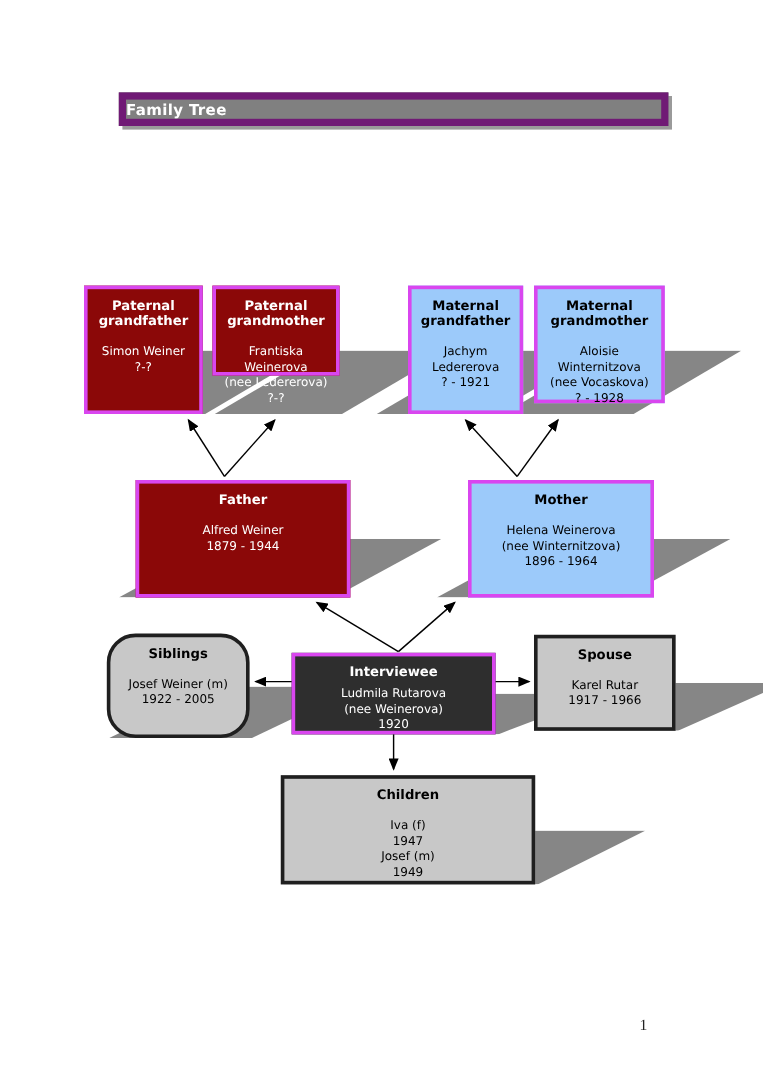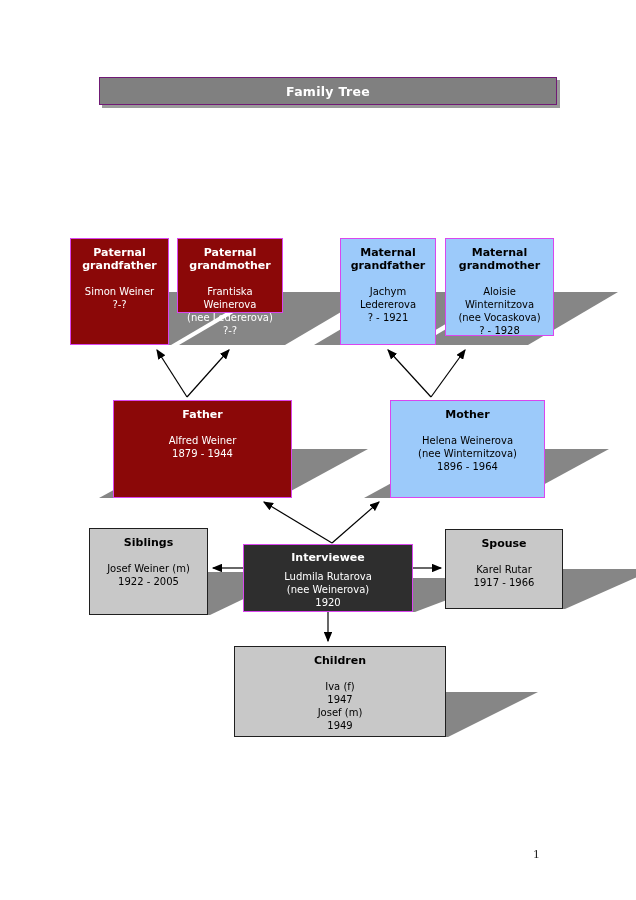--- a/index.html
+++ b/index.html
@@ -3,33 +3,33 @@
 <meta charset="utf-8">
 <style>
   html,body{margin:0;padding:0;background:#fff;}
   #page{
     position:relative;width:636px;height:900px;background:#ffffff;
     font-family:"DejaVu Sans","Liberation Sans",sans-serif;overflow:hidden;
   }
   
   .title-bar{
     position:absolute;left:99px;top:77px;width:458px;height:28px;
-    background:#808080;border:1px solid #701a75;box-sizing:border-box;
-    display:flex;align-items:center;justify-content:center;
+    background:#808080;border:6px solid #701a75;box-sizing:border-box;
+    display:flex;align-items:center;
     box-shadow:3px 3px 0 #9a9a9a;
   }
   .title-bar span{color:#ffffff;font-weight:bold;font-size:12.5px;letter-spacing:.3px;}
   
   .shadow{
     position:absolute;background:#868686;
     clip-path:polygon(90px 0, 100% 0, calc(100% - 90px) 100%, 0 100%);
   }
   
   .box{
-    position:absolute;box-sizing:border-box;border:1px solid #d946ef;
+    position:absolute;box-sizing:border-box;border:3px solid #d946ef;
     display:flex;flex-direction:column;align-items:center;
     text-align:center;padding-top:7px;
   }
   .box-title{font-weight:bold;font-size:11px;line-height:13px;padding:0 4px;}
   .box-lines{margin-top:13px;font-size:10px;line-height:13px;padding:0 3px;}
   .red{background:#8b0808;color:#ffffff;}
   .blue{background:#9ccafa;color:#000000;margin-left:28px;}
   .gray{background:#c8c8c8;color:#000000;border-color:#1f1f1f;}
   .dark{background:#2e2e2e;color:#ffffff;}
   
@@ -100,21 +100,21 @@
   </div>
   <div class="box blue" style="left:362px;top:400px;width:155px;height:98px;">
     <div class="box-title">Mother</div>
     <div class="box-lines">
         <div class="box-line">Helena Weinerova</div>
         <div class="box-line">(nee Winternitzova)</div>
         <div class="box-line">1896 - 1964</div>
       </div>
   </div>
 
-  <div class="box gray" style="left:89px;top:528px;width:119px;height:87px;">
+  <div class="box gray" style="left:89px;top:528px;width:119px;height:87px;border-radius:24px;">
     <div class="box-title">Siblings</div>
     <div class="box-lines">
         <div class="box-line">Josef Weiner (m)</div>
         <div class="box-line">1922 - 2005</div>
       </div>
   </div>
   <div class="box dark" style="left:243px;top:544px;width:170px;height:68px;padding-top:6px;">
     <div class="box-title">Interviewee</div>
     <div class="box-lines" style="margin-top:6px;">
         <div class="box-line">Ludmila Rutarova</div>

